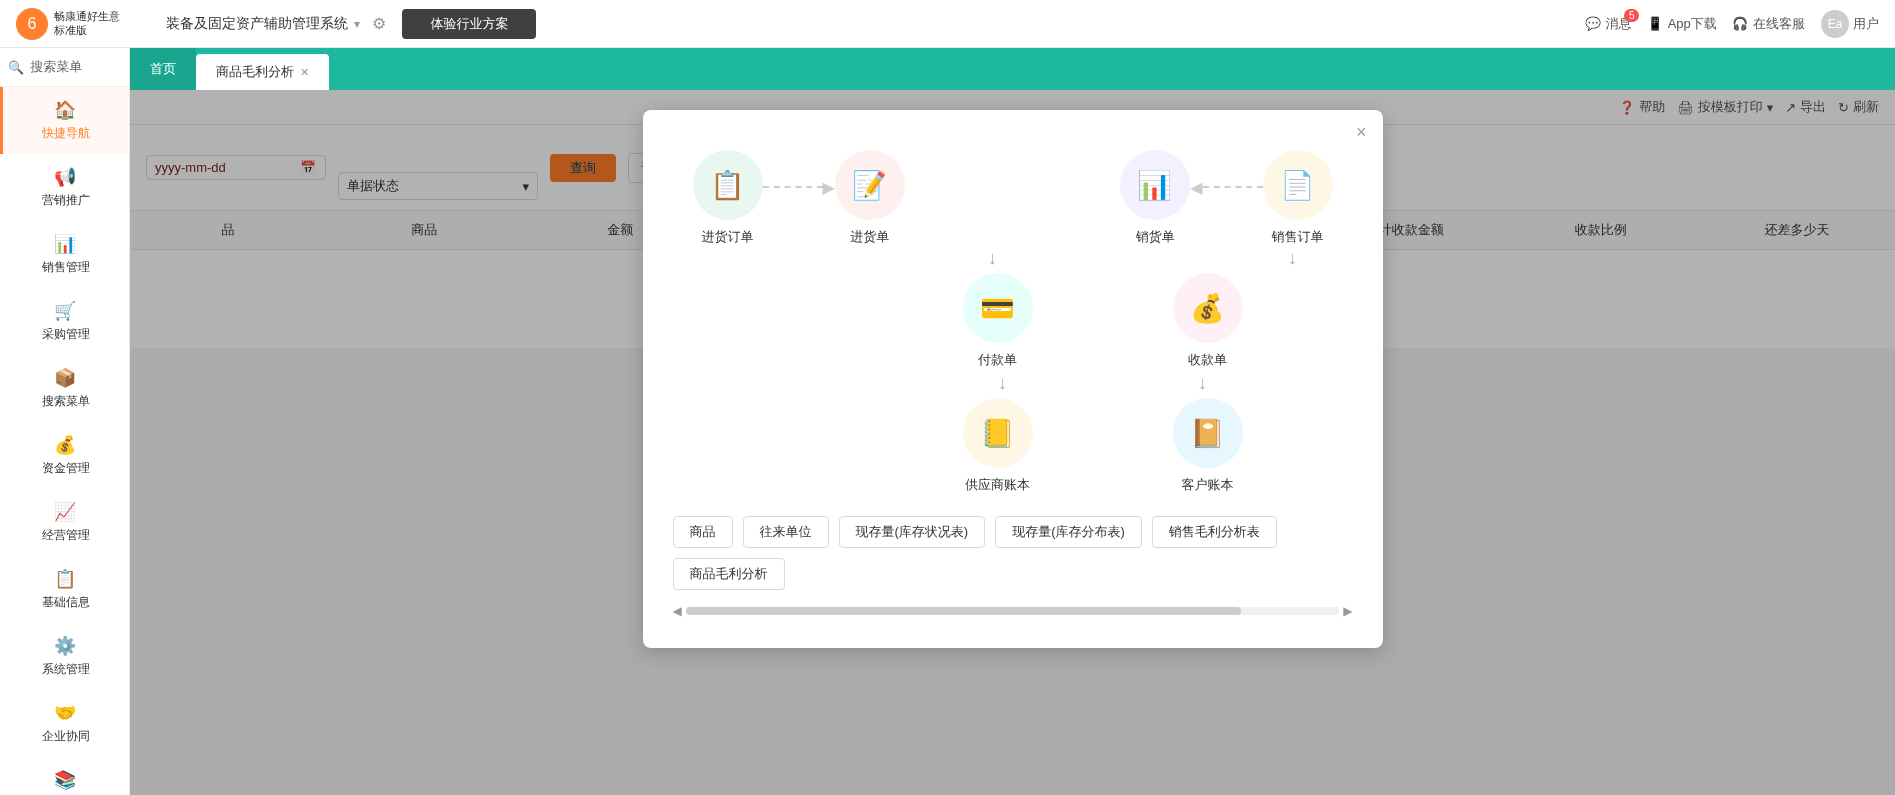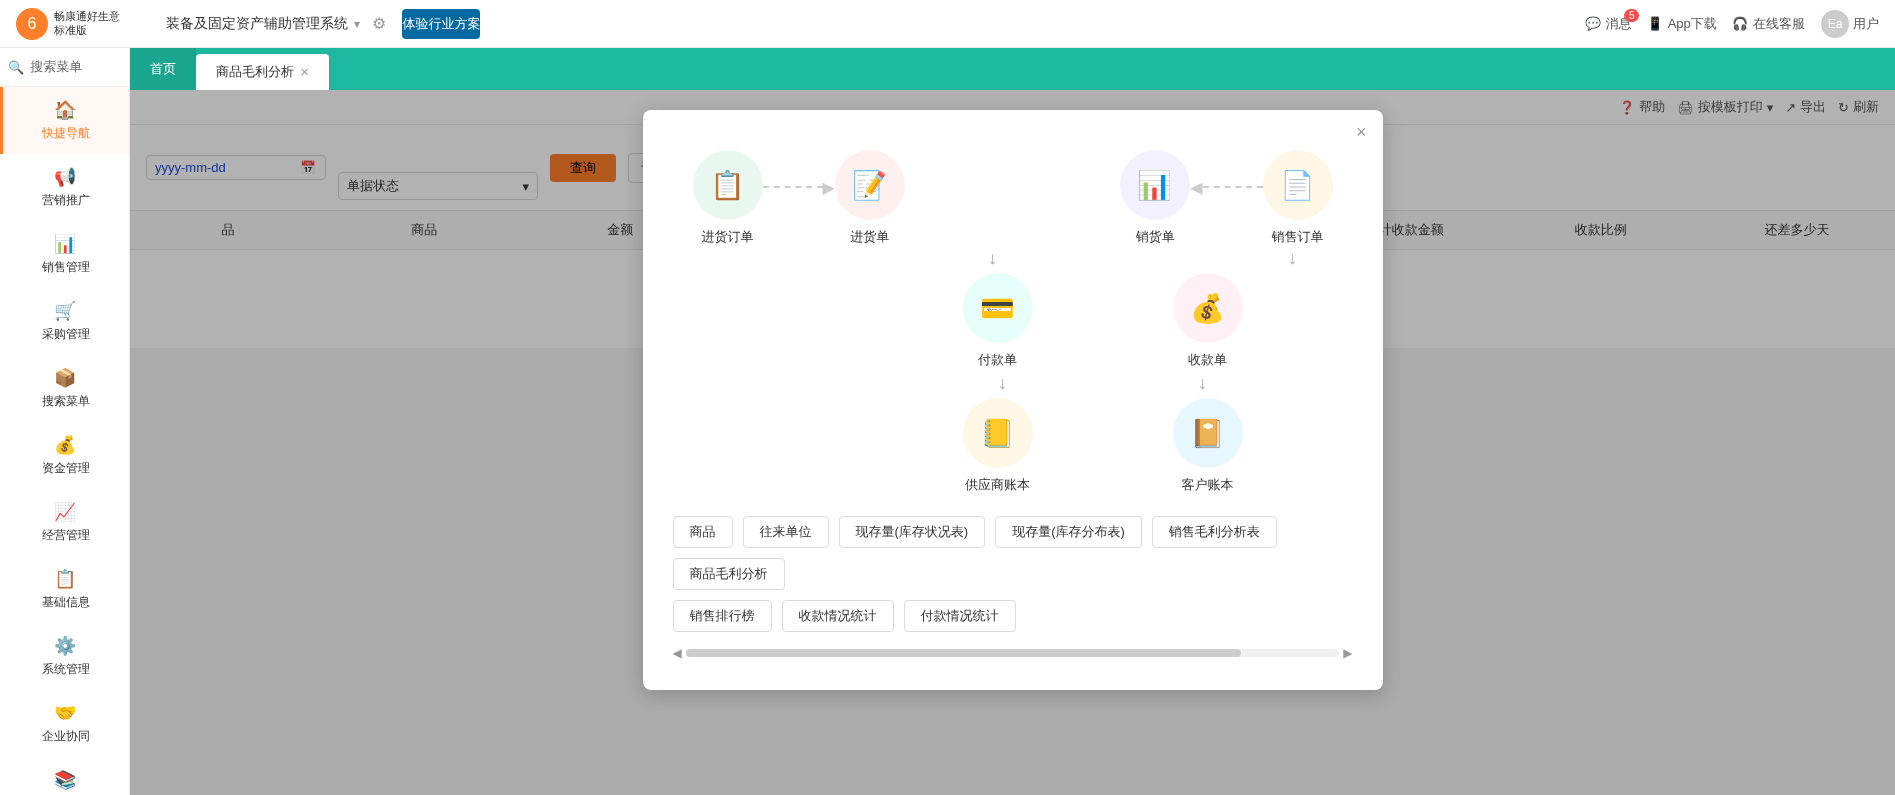--- a/index.html
+++ b/index.html
@@ -15,21 +15,21 @@
     .page-content { flex: 1; background: #f5f5f5; position: relative; overflow: hidden; }
 
     
     .logo-area { display: flex; align-items: center; width: 130px; flex-shrink: 0; }
     .logo-icon { width: 32px; height: 32px; background: #ff7f2a; border-radius: 50%; display: flex; align-items: center; justify-content: center; color: #fff; font-size: 16px; margin-right: 6px; }
     .logo-text { font-size: 11px; color: #333; line-height: 1.2; }
     .system-name { display: flex; align-items: center; flex: 1; margin-left: 20px; }
     .system-name-text { font-size: 14px; color: #333; }
     .system-name-arrow { margin-left: 6px; color: #999; font-size: 12px; }
     .settings-icon { color: #999; margin-left: 12px; cursor: pointer; font-size: 16px; }
-    .experience-btn { margin-left: 16px; background: #0369a1; color: #fff; border: none; border-radius: 4px; padding: 6px 0; font-size: 13px; cursor: pointer; }
+    .experience-btn { margin-left: 16px; background: #404040; color: #fff; border: none; border-radius: 4px; padding: 6px 28px; font-size: 13px; cursor: pointer; }
     .top-right { margin-left: auto; display: flex; align-items: center; gap: 16px; }
     .top-right-item { display: flex; align-items: center; gap: 4px; color: #555; cursor: pointer; font-size: 13px; position: relative; }
     .badge { background: #ff4d4f; color: #fff; border-radius: 10px; font-size: 10px; padding: 1px 5px; position: absolute; top: -6px; right: -8px; }
     .avatar { width: 28px; height: 28px; background: #ccc; border-radius: 50%; display: flex; align-items: center; justify-content: center; color: #fff; font-size: 12px; }
 
     
     .sidebar-search { padding: 10px 8px; border-bottom: 1px solid #f0f0f0; display: flex; align-items: center; gap: 6px; color: #666; cursor: pointer; font-size: 13px; }
     .sidebar-item { padding: 12px 8px; display: flex; flex-direction: column; align-items: center; gap: 4px; cursor: pointer; font-size: 12px; color: #333; border-left: 3px solid transparent; }
     .sidebar-item.active { color: #ff7f2a; border-left-color: #ff7f2a; background: #fff8f5; }
     .sidebar-item .icon { font-size: 18px; }
@@ -41,21 +41,21 @@
     .tab-item.active-tab { background: #fff; color: #333; border-radius: 4px 4px 0 0; margin-top: 6px; height: 36px; }
     .tab-close { font-size: 11px; color: #999; cursor: pointer; }
 
     
     .page-toolbar { background: #fff; padding: 8px 16px; display: flex; align-items: center; justify-content: flex-end; gap: 12px; border-bottom: 1px solid #e8e8e8; }
     .toolbar-btn { display: flex; align-items: center; gap: 4px; color: #555; cursor: pointer; font-size: 13px; }
     .search-area { background: #fff; padding: 10px 16px; display: flex; align-items: center; gap: 12px; border-bottom: 1px solid #e8e8e8; flex-wrap: wrap; }
     .search-field { display: flex; align-items: center; gap: 8px; }
     .date-input { border: 1px solid #d9d9d9; border-radius: 4px; padding: 4px 8px; width: 180px; font-size: 13px; color: #bbb; display: flex; align-items: center; justify-content: space-between; }
     .status-select { border: 1px solid #d9d9d9; border-radius: 4px; padding: 4px 8px; width: 200px; font-size: 13px; color: #333; display: flex; align-items: center; justify-content: space-between; margin-top: 37px; }
-    .query-btn { background: #ff7f2a; color: #000000; border: none; border-radius: 4px; padding: 5px 20px; cursor: pointer; font-size: 13px; }
+    .query-btn { background: #ff7f2a; color: #0c4a6e; border: none; border-radius: 4px; padding: 5px 20px; cursor: pointer; font-size: 13px; }
     .set-btn { background: #fff; color: #555; border: 1px solid #d9d9d9; border-radius: 4px; padding: 5px 12px; cursor: pointer; font-size: 13px; }
     .more-conditions { color: #1eb8a0; cursor: pointer; font-size: 13px; }
 
     
     .table-area { background: #fff; margin: 0; }
     .table-header { display: flex; background: #fafafa; border-bottom: 1px solid #e8e8e8; padding: 10px 0; }
     .table-header .col { padding: 0 12px; font-size: 13px; color: #333; font-weight: 500; text-align: center; flex: 1; }
     .no-data { text-align: center; padding: 40px; color: #999; font-size: 13px; }
 
     
@@ -213,21 +213,21 @@
           </div>
           <div class="toolbar-btn">
             <span>↻</span>
             <span>刷新</span>
           </div>
         </div>
 
         <div class="search-area">
           <div class="search-field">
             <div class="date-input">
-              <span style="color:#1d4ed8;">yyyy-mm-dd</span>
+              <span style="color:#7f1d1d;">yyyy-mm-dd</span>
               <span style="color:#bbb;">📅</span>
             </div>
           </div>
           <div class="search-field">
             <div class="status-select">
               <span>单据状态</span>
               <span>▾</span>
             </div>
           </div>
           <button class="query-btn">查询</button>
@@ -328,25 +328,20 @@
 
             <div class="common-section">
               <div class="common-btns">
                 <button class="common-btn">商品</button>
                 <button class="common-btn">往来单位</button>
                 <button class="common-btn">现存量(库存状况表)</button>
                 <button class="common-btn">现存量(库存分布表)</button>
                 <button class="common-btn">销售毛利分析表</button>
                 <button class="common-btn">商品毛利分析</button>
               </div>
-              <div class="common-btns" style="margin-top:10px;">
-                <button class="common-btn">销售排行榜</button>
-                <button class="common-btn">收款情况统计</button>
-                <button class="common-btn">付款情况统计</button>
-              </div>
             </div>
 
             <div class="scroll-bar-container">
               <span class="scroll-left-btn">◀</span>
               <div class="scroll-track">
                 <div class="scroll-thumb"></div>
               </div>
               <span class="scroll-right-btn">▶</span>
             </div>
           </div>

